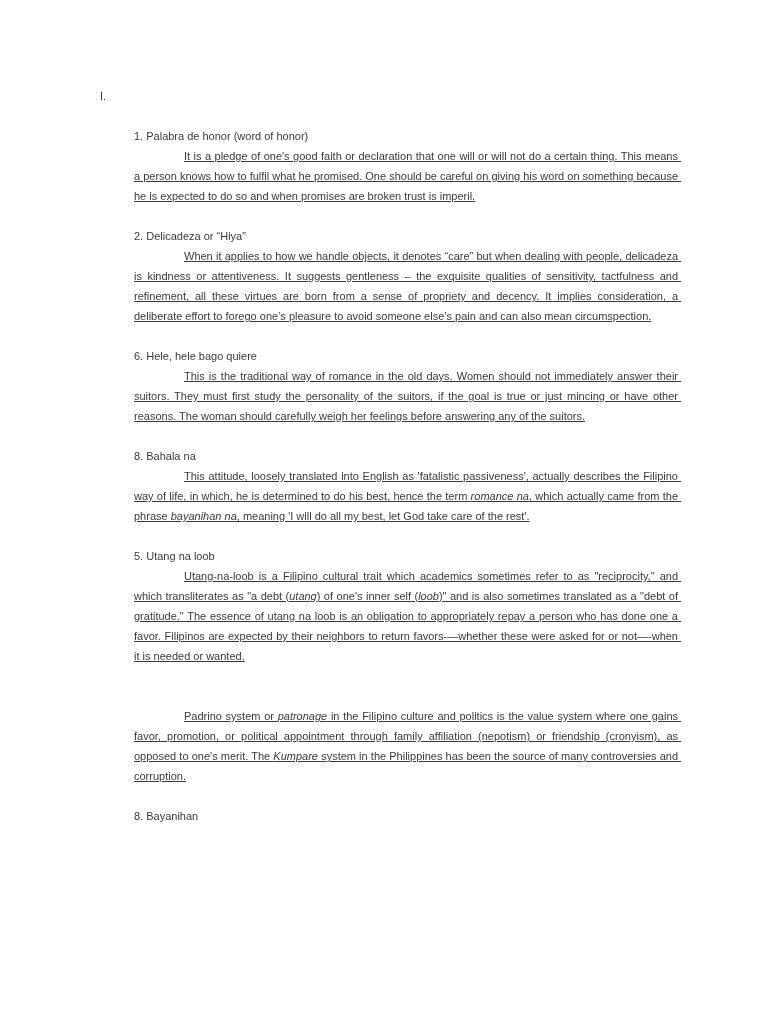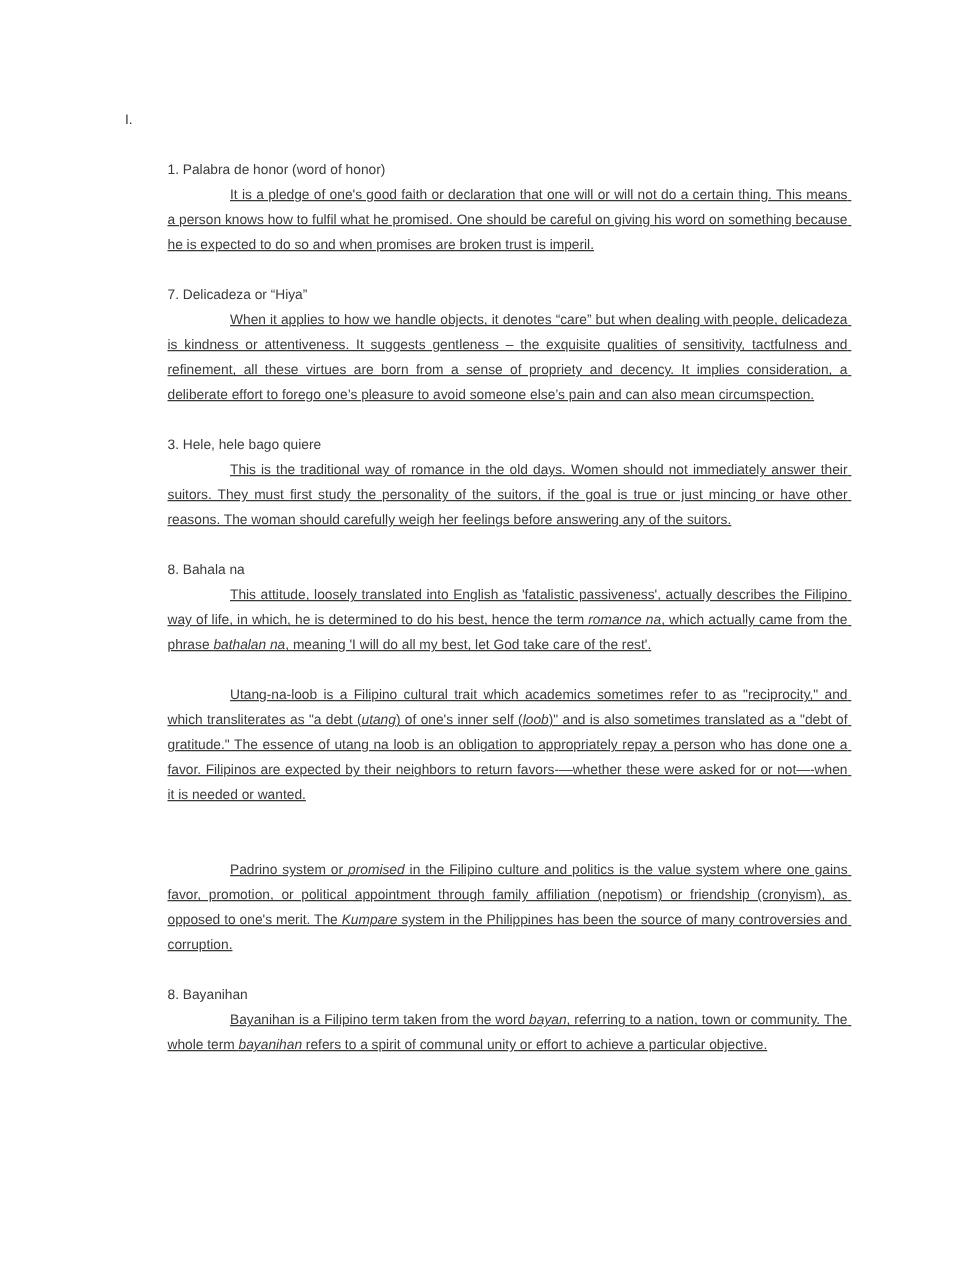--- a/index.html
+++ b/index.html
@@ -95,50 +95,50 @@
 
   <div class="content">
 
     <div class="section">
       <div class="heading">1. Palabra de honor (word of honor)</div>
       <div class="para">It is a pledge of one's good faith or declaration that one will or will not do a certain thing. This means a person knows how to fulfil what he promised. One should be careful on giving his word on something because he is expected to do so and when promises are broken trust is imperil.</div>
     </div>
     <div class="gap-after"></div>
 
     <div class="section">
-      <div class="heading">7. Delicadeza or “Hiya”</div>
+      <div class="heading">2. Delicadeza or “Hiya”</div>
       <div class="para">When it applies to how we handle objects, it denotes “care” but when dealing with people, delicadeza is kindness or attentiveness. It suggests gentleness – the exquisite qualities of sensitivity, tactfulness and refinement, all these virtues are born from a sense of propriety and decency. It implies consideration, a deliberate effort to forego one’s pleasure to avoid someone else’s pain and can also mean circumspection.</div>
     </div>
     <div class="gap-after"></div>
 
     <div class="section">
-      <div class="heading">3. Hele, hele bago quiere</div>
+      <div class="heading">6. Hele, hele bago quiere</div>
       <div class="para">This is the traditional way of romance in the old days. Women should not immediately answer their suitors. They must first study the personality of the suitors, if the goal is true or just mincing or have other reasons. The woman should carefully weigh her feelings before answering any of the suitors.</div>
     </div>
     <div class="gap-after"></div>
 
     <div class="section">
       <div class="heading">8. Bahala na</div>
-      <div class="para">This attitude, loosely translated into English as 'fatalistic passiveness', actually describes the Filipino way of life, in which, he is determined to do his best, hence the term <i>romance na</i>, which actually came from the phrase <i>bathalan na</i>, meaning 'I will do all my best, let God take care of the rest'.</div>
+      <div class="para">This attitude, loosely translated into English as 'fatalistic passiveness', actually describes the Filipino way of life, in which, he is determined to do his best, hence the term <i>romance na</i>, which actually came from the phrase <i>bayanihan na</i>, meaning 'I will do all my best, let God take care of the rest'.</div>
     </div>
     <div class="gap-after"></div>
 
     <div class="section">
+      <div class="heading">5. Utang na loob</div>
       <div class="para">Utang-na-loob is a Filipino cultural trait which academics sometimes refer to as "reciprocity," and which transliterates as "a debt (<i>utang</i>) of one's inner self (<i>loob</i>)" and is also sometimes translated as a "debt of gratitude." The essence of utang na loob is an obligation to appropriately repay a person who has done one a favor. Filipinos are expected by their neighbors to return favors-—whether these were asked for or not—-when it is needed or wanted.</div>
     </div>
     <div class="gap-after"></div>
 
     <div class="gap-after"></div>
 
     <div class="section">
-      <div class="para">Padrino system or <i>promised</i> in the Filipino culture and politics is the value system where one gains favor, promotion, or political appointment through family affiliation (nepotism) or friendship (cronyism), as opposed to one's merit. The <i>Kumpare</i> system in the Philippines has been the source of many controversies and corruption.</div>
+      <div class="para">Padrino system or <i>patronage</i> in the Filipino culture and politics is the value system where one gains favor, promotion, or political appointment through family affiliation (nepotism) or friendship (cronyism), as opposed to one's merit. The <i>Kumpare</i> system in the Philippines has been the source of many controversies and corruption.</div>
     </div>
     <div class="gap-after"></div>
 
     <div class="section">
       <div class="heading">8. Bayanihan</div>
-      <div class="para">Bayanihan is a Filipino term taken from the word <i>bayan</i>, referring to a nation, town or community. The whole term <i>bayanihan</i> refers to a spirit of communal unity or effort to achieve a particular objective.</div>
     </div>
     <div class="gap-after"></div>
 
 
   </div>
 </div>
 
 </body></html>

